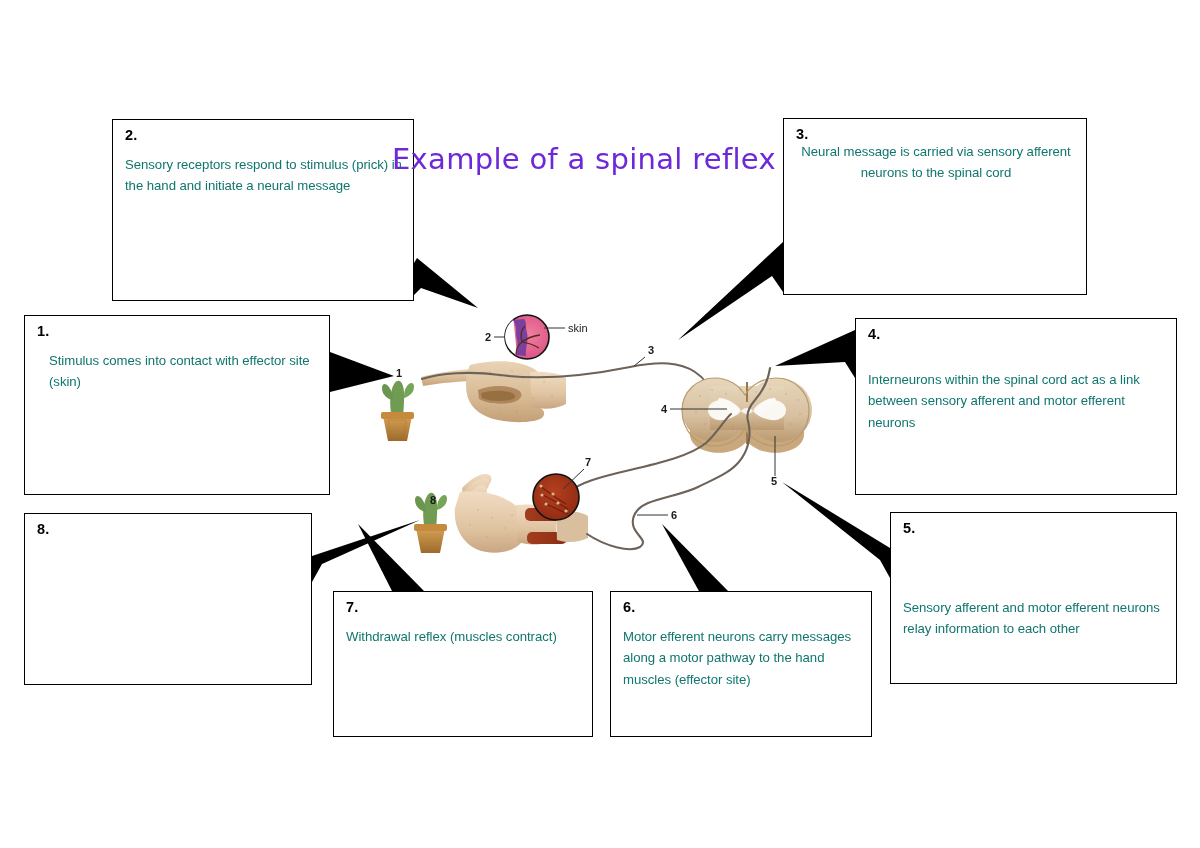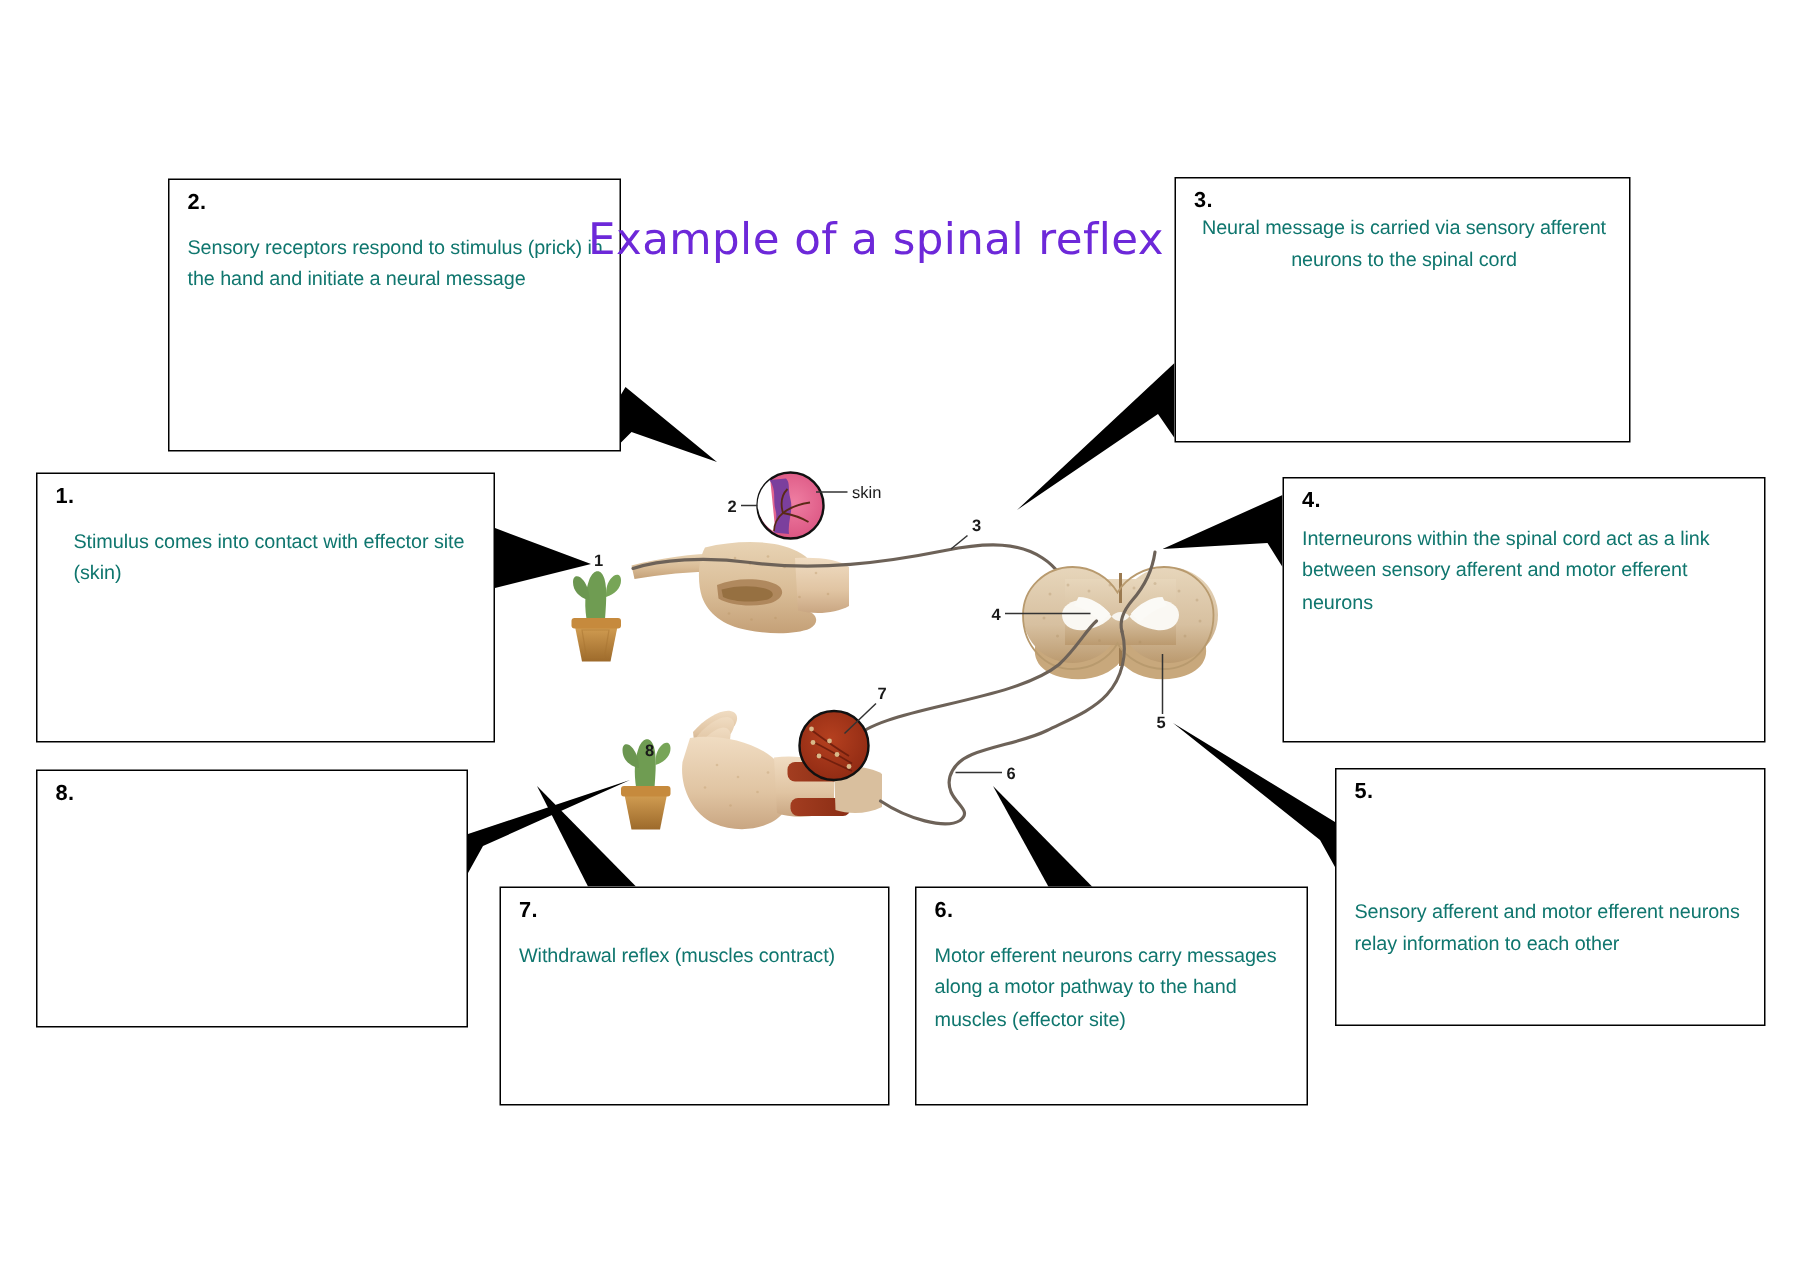--- a/index.html
+++ b/index.html
@@ -355,21 +355,21 @@
     <div class="body" style="top:22px;text-align:center;">Neural message is carried via sensory afferent neurons to the spinal cord</div>
   </div>
 
   <div class="callout" style="left:24px; top:315px; width:306px; height:180px;">
     <div class="num">1.</div>
     <div class="body" style="top:34px;margin-left:12px;">Stimulus comes into contact with effector site (skin)</div>
   </div>
 
   <div class="callout" style="left:855px; top:318px; width:322px; height:177px;">
     <div class="num">4.</div>
-    <div class="body" style="top:29px;">Interneurons within the spinal cord act as a link between sensory afferent and motor efferent neurons</div>
+    <div class="body" style="top:50px;">Interneurons within the spinal cord act as a link between sensory afferent and motor efferent neurons</div>
   </div>
 
   <div class="callout" style="left:24px; top:513px; width:288px; height:172px;">
     <div class="num">8.</div>
   </div>
 
   <div class="callout" style="left:890px; top:512px; width:287px; height:172px;">
     <div class="num">5.</div>
     <div class="body" style="top:84px;">Sensory afferent and motor efferent neurons relay information to each other</div>
   </div>

